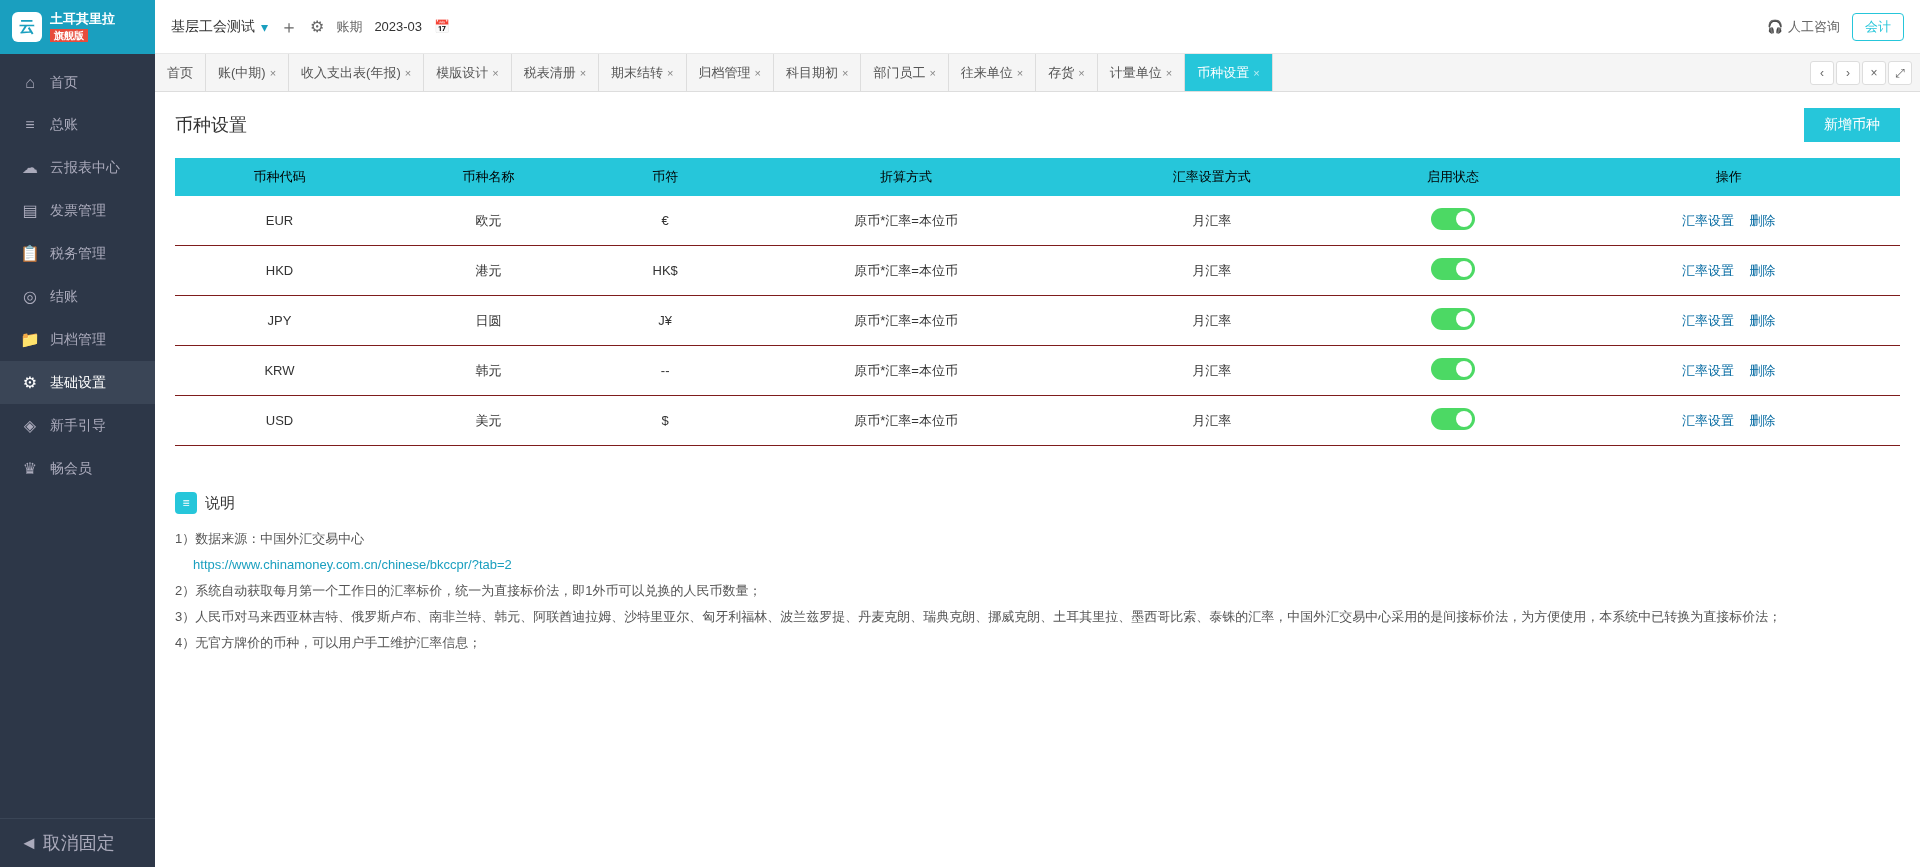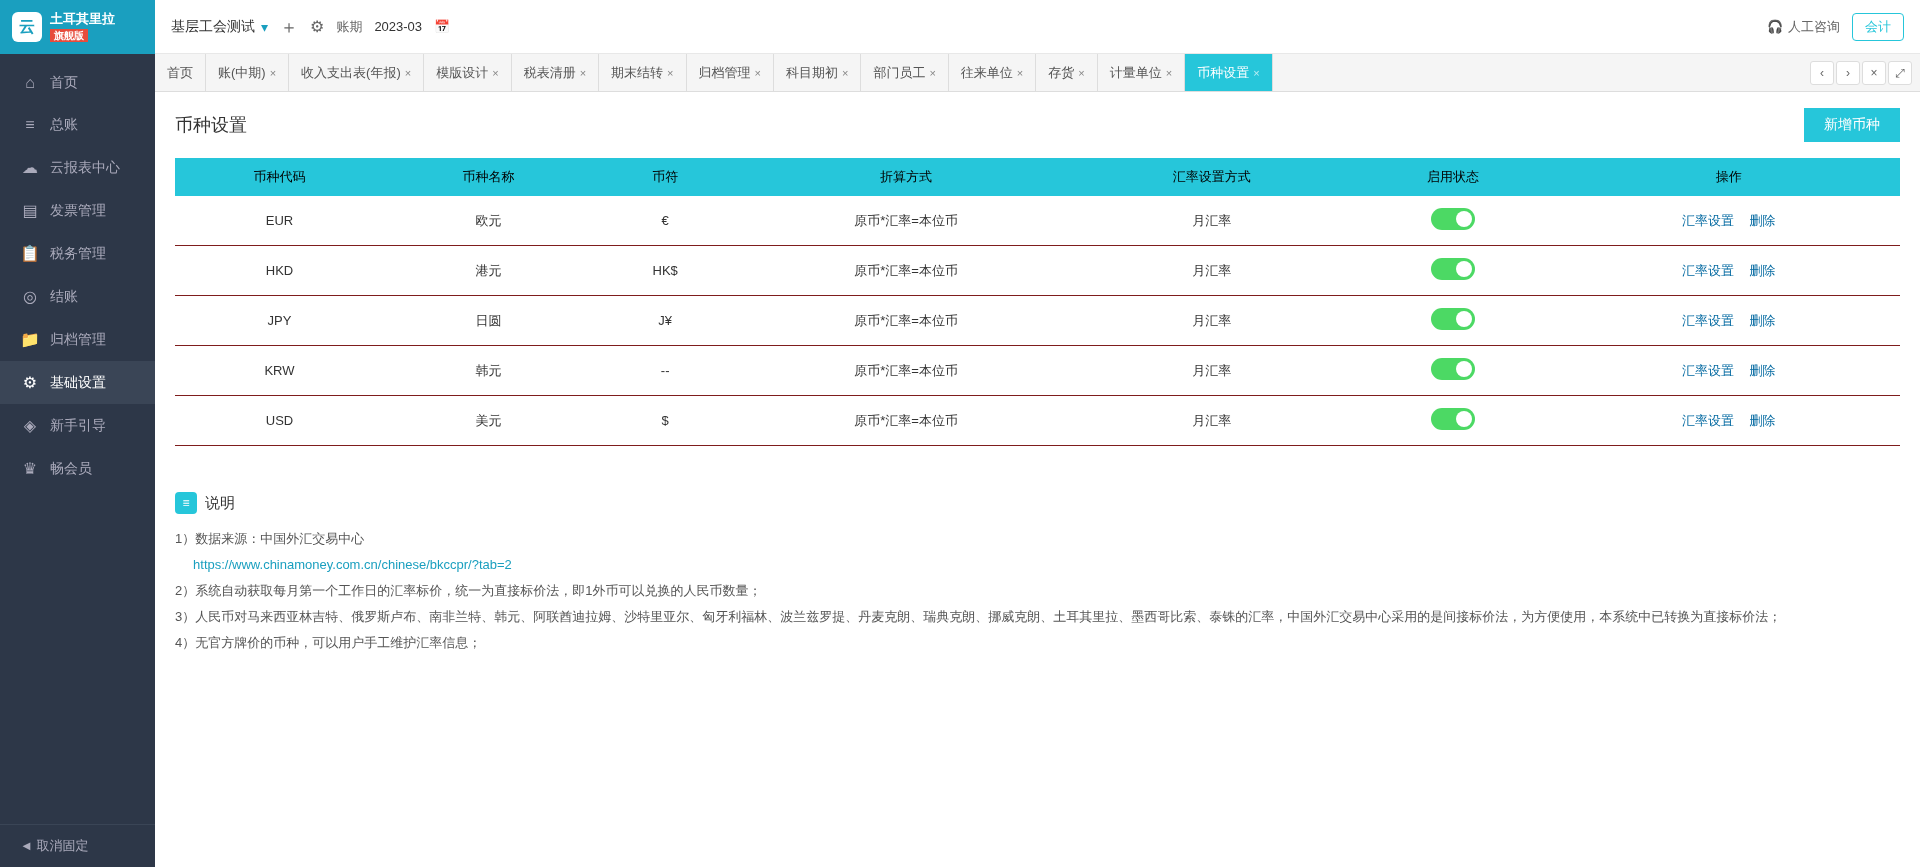--- a/index.html
+++ b/index.html
@@ -44,21 +44,21 @@
       padding: 12px 20px;
       cursor: pointer;
       color: #aab;
       font-size: 14px;
     }
     .nav-item.active { color: white; background: #3a4556; }
     .nav-item .nav-icon { font-size: 16px; width: 20px; text-align: center; }
     .sidebar-footer {
       padding: 12px 20px;
       color: #aab;
-      font-size: 13px;
+      font-size: 18px;
       cursor: pointer;
       display: flex; align-items: center; gap: 8px;
       border-top: 1px solid #3a4556;
     }
 
     
     .main-area {
       flex: 1;
       display: flex;
       flex-direction: column;

